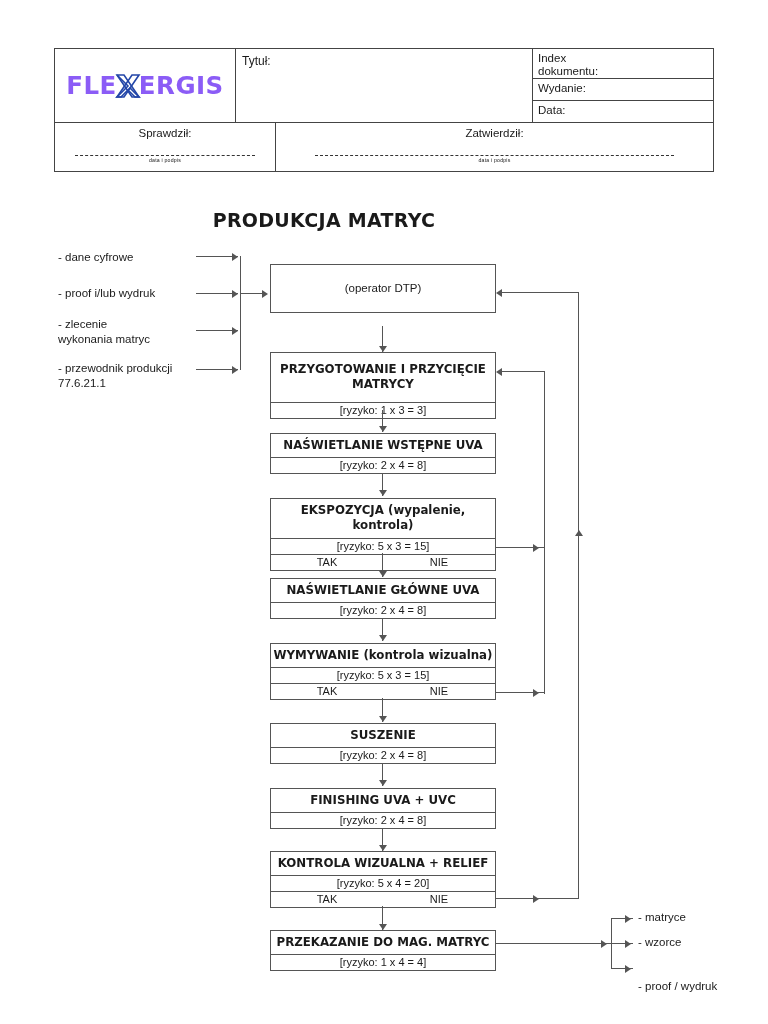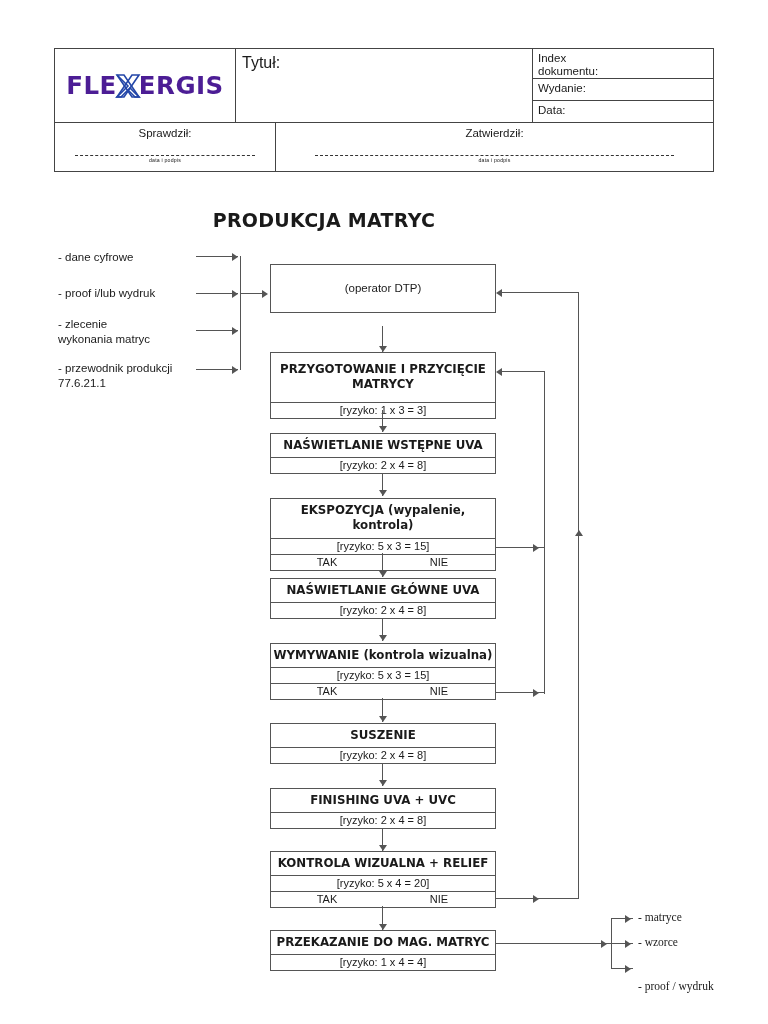--- a/index.html
+++ b/index.html
@@ -37,21 +37,21 @@
     box-sizing: border-box;
     display: flex;
     align-items: center;
     justify-content: center;
   }
   .hdr-tytul {
     flex: 1;
     border-right: 1.2px solid #444;
     box-sizing: border-box;
     padding: 5px 0 0 6px;
-    font-size: 16px;
+    font-size: 12px;
   }
   .hdr-right {
     width: 180px;
     box-sizing: border-box;
     display: flex;
     flex-direction: column;
   }
   .hdr-right-cell {
     box-sizing: border-box;
     padding: 3px 0 0 5px;
@@ -89,21 +89,21 @@
   .sig-sub {
     font-size: 5.2px;
     margin-top: 1px;
     letter-spacing: .2px;
   }
 
   
   .logo {
     font-size: 24.5px;
     font-weight: bold;
-    color: #4c1d95;
+    color: #8b5cf6;
     letter-spacing: .5px;
     display: flex;
     align-items: center;
     font-family: "DejaVu Sans", sans-serif;
   }
   .logo .xmark {
     position: relative;
     display: inline-block;
     width: 26px;
     height: 26px;
@@ -204,21 +204,20 @@
   .arw-u { 
     border-left: 4px solid transparent;
     border-right: 4px solid transparent;
     border-bottom: 6.5px solid #555;
   }
 
   .out-lbl {
     position: absolute;
     font-size: 11.5px;
     white-space: nowrap;
-    font-family: Liberation Serif, serif;
   }
 </style>
 </head>
 <body>
 
 <div class="hdr">
   <div class="hdr-top">
 
     <div class="hdr-logo">
       <div class="logo">

